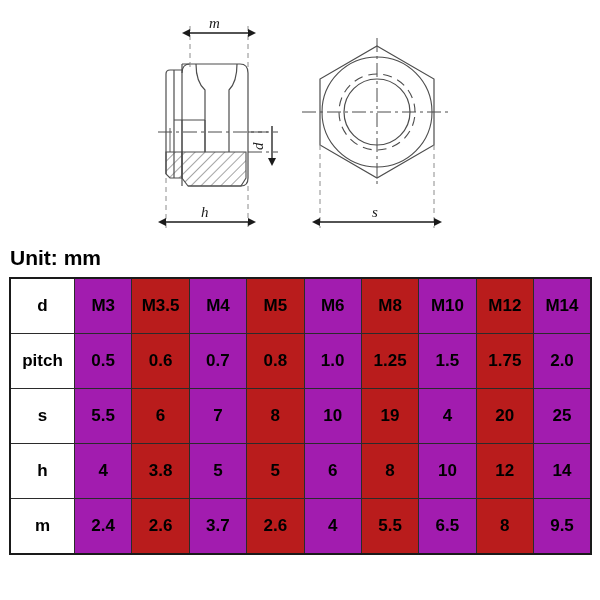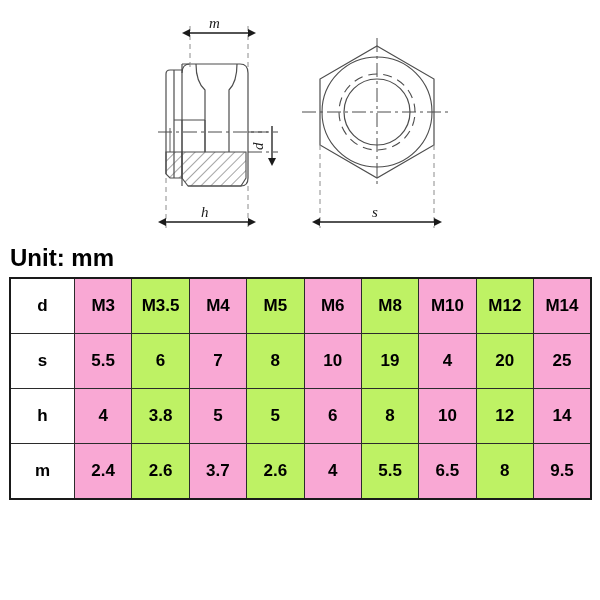--- a/index.html
+++ b/index.html
@@ -32,21 +32,21 @@
   }
   #drawing-svg {
     display: block;
   }
 
   
   #unit-caption {
     position: absolute;
     left: 10px;
     top: 245px;
-    font-size: 24px;
+    font-size: 21px;
     font-weight: bold;
     color: #000000;
     letter-spacing: 0px;
     line-height: 26px;
   }
 
   
   #spec-table-wrap {
     position: absolute;
     left: 9px;
@@ -67,24 +67,24 @@
     font-size: 17px;
     font-weight: bold;
     color: #000000;
     padding: 0;
   }
   table.spec td.rowhead {
     background: #ffffff;
     width: 63px;
   }
   table.spec td.shade {
-    background: #f9a8d4;
+    background: #a21caf;
   }
   table.spec td.plain {
-    background: #bef264;
+    background: #b91c1c;
   }
 </style>
 </head>
 <body>
 
 <div id="page">
 
   <div id="drawing-area">
     <svg id="drawing-svg" width="600" height="242" viewBox="0 0 600 242">
 
@@ -205,20 +205,32 @@
             <td class="plain">M3.5</td>
             <td class="shade">M4</td>
             <td class="plain">M5</td>
             <td class="shade">M6</td>
             <td class="plain">M8</td>
             <td class="shade">M10</td>
             <td class="plain">M12</td>
             <td class="shade">M14</td>
           </tr>
           <tr>
+            <td class="rowhead">pitch</td>
+            <td class="shade">0.5</td>
+            <td class="plain">0.6</td>
+            <td class="shade">0.7</td>
+            <td class="plain">0.8</td>
+            <td class="shade">1.0</td>
+            <td class="plain">1.25</td>
+            <td class="shade">1.5</td>
+            <td class="plain">1.75</td>
+            <td class="shade">2.0</td>
+          </tr>
+          <tr>
             <td class="rowhead">s</td>
             <td class="shade">5.5</td>
             <td class="plain">6</td>
             <td class="shade">7</td>
             <td class="plain">8</td>
             <td class="shade">10</td>
             <td class="plain">19</td>
             <td class="shade">4</td>
             <td class="plain">20</td>
             <td class="shade">25</td>

